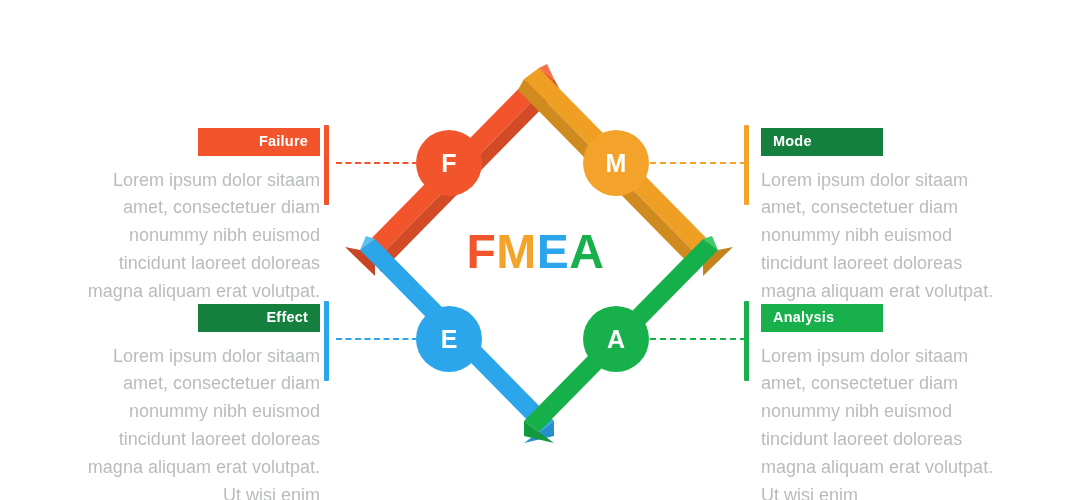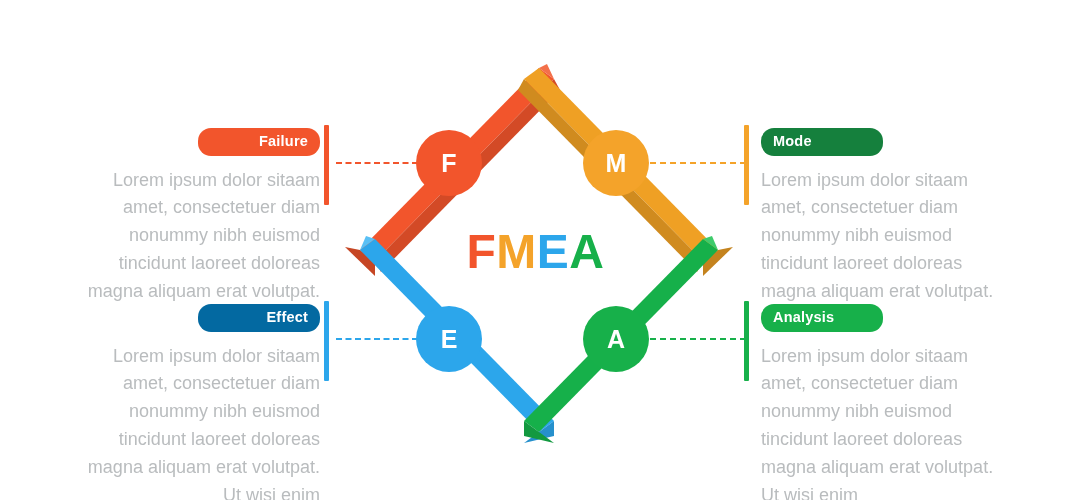--- a/index.html
+++ b/index.html
@@ -20,21 +20,20 @@
   .pill{
     display:inline-block;
     box-sizing:border-box;
     min-width:122px;
     padding:6px 12px 7px 12px;
     color:#ffffff;
     font-size:14.5px;
     font-weight:bold;
     letter-spacing:.2px;
     line-height:1;
-    border-radius:13px;
   }
   .panel.left .pill{text-align:right;}
   .panel.right .pill{text-align:left;}
 
   .desc{
     margin-top:11px;
     font-size:18px;
     line-height:1.55;
     color:#b9bcbe;
     font-weight:400;
@@ -135,21 +134,21 @@
     <div class="pill" style="background: rgb(242, 85, 44);">Failure</div>
     <div class="desc">Lorem ipsum dolor sitaam amet, consectetuer diam nonummy  nibh euismod tincidunt laoreet doloreas magna aliquam erat volutpat. Ut wisi enim</div>
   </div>
 
   <div class="panel right" style="left:761px;top:128px;">
     <div class="pill" style="background: #15803d;">Mode</div>
     <div class="desc">Lorem ipsum dolor sitaam amet, consectetuer diam nonummy  nibh euismod tincidunt laoreet doloreas magna aliquam erat volutpat. Ut wisi enim</div>
   </div>
 
   <div class="panel left" style="left:70px;top:304px;">
-    <div class="pill" style="background: #0369a1;">Effect</div>
+    <div class="pill" style="background: #15803d;">Effect</div>
     <div class="desc">Lorem ipsum dolor sitaam amet, consectetuer diam nonummy  nibh euismod tincidunt laoreet doloreas magna aliquam erat volutpat. Ut wisi enim</div>
   </div>
 
   <div class="panel right" style="left:761px;top:304px;">
     <div class="pill" style="background: rgb(23, 176, 74);">Analysis</div>
     <div class="desc">Lorem ipsum dolor sitaam amet, consectetuer diam nonummy  nibh euismod tincidunt laoreet doloreas magna aliquam erat volutpat. Ut wisi enim</div>
   </div>
 
 </div>
 

